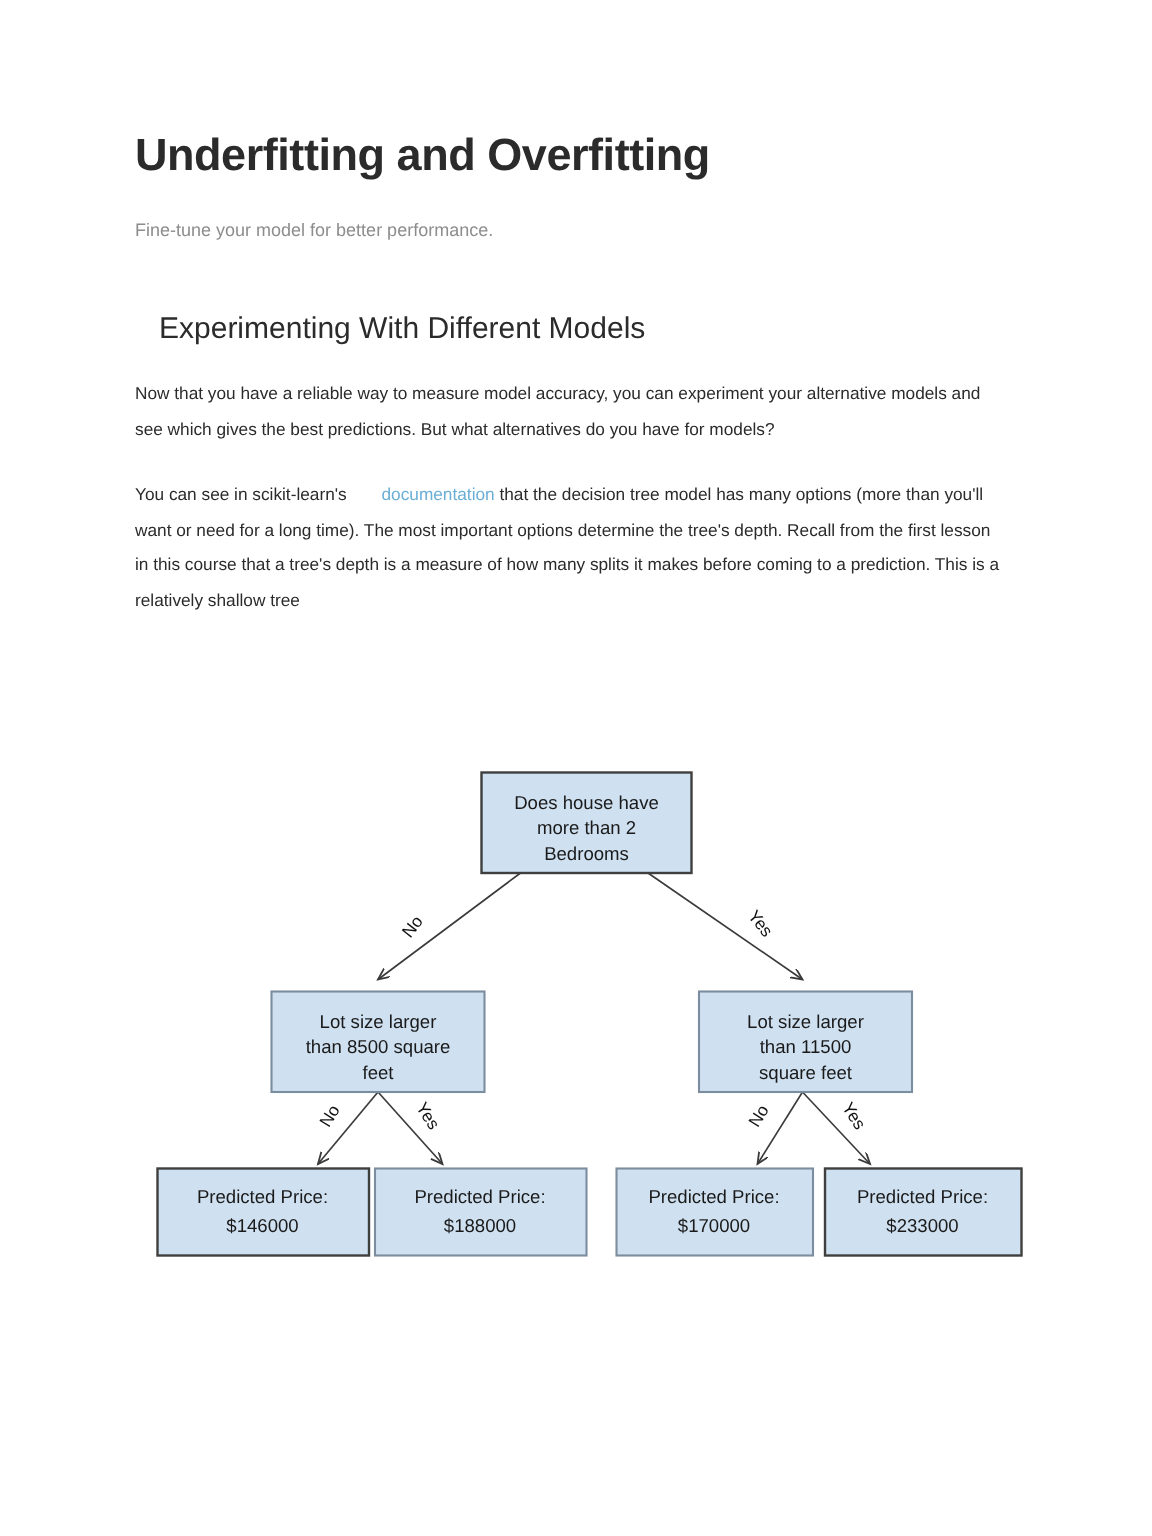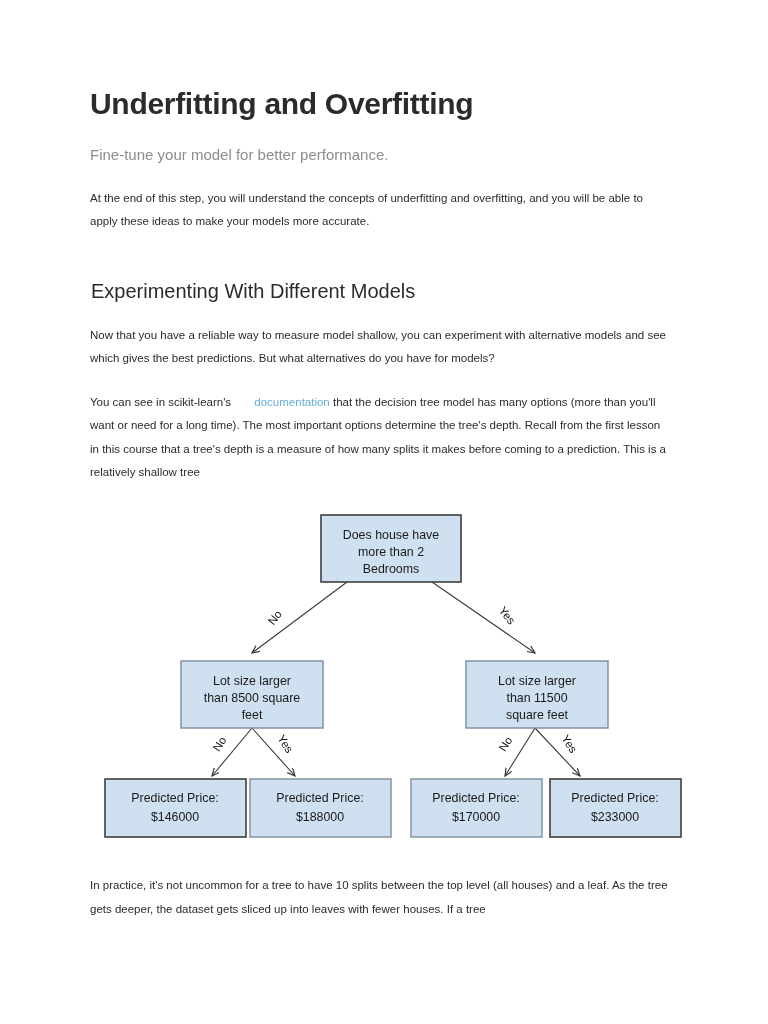--- a/index.html
+++ b/index.html
@@ -33,39 +33,39 @@
     font-size: 30px;
     font-weight: bold;
     letter-spacing: -0.3px;
     color: #2b2b2b;
     margin: 0;
     padding-top: 86px;
     line-height: 1.2;
   }
 
   .subtitle {
-    font-size: 15px;
+    font-size: 12px;
     color: #8d8d8d;
     margin-top: 22px;
     line-height: 1.5;
   }
 
   p.body-text {
     font-size: 11.5px;
     color: #2b2b2b;
     line-height: 2.05;
     margin: 20px 0 0 0;
     text-align: left;
   }
 
   h2.section-title {
     font-size: 20px;
     font-weight: normal;
     color: #2b2b2b;
-    margin: 44px 0 0 1px;
+    margin: 44px 0 0 16px;
     line-height: 1.3;
   }
 
   a.doc-link {
     color: #6aaed6;
     text-decoration: none;
     margin-left: 20px;
   }
 
   
@@ -110,25 +110,24 @@
 <body>
 
 <div class="page">
 
   <div class="content">
 
     <h1 class="doc-title">Underfitting and Overfitting</h1>
 
     <div class="subtitle">Fine-tune your model for better performance.</div>
 
-    <p class="body-text">At the end of this step, you will understand the concepts of underfitting and overfitting, and you will be able to apply these ideas to make your models more accurate.</p>
 
     <h2 class="section-title">Experimenting With Different Models</h2>
 
-    <p class="body-text">Now that you have a reliable way to measure model shallow, you can experiment with alternative models and see which gives the best predictions. But what alternatives do you have for models?</p>
+    <p class="body-text">Now that you have a reliable way to measure model accuracy, you can experiment your alternative models and see which gives the best predictions. But what alternatives do you have for models?</p>
 
     <p class="body-text"><span>You can see in scikit-learn's </span><a class="doc-link" href="#">documentation</a><span> that the decision tree model has many options (more than you'll want or need for a long time). The most important options determine the tree's depth. Recall from the first lesson in this course that a tree's depth is a measure of how many splits it makes before coming to a prediction. This is a relatively shallow tree</span></p>
 
   </div>
 
   <div class="figure">
     <svg width="614" height="362" viewBox="0 0 614 362" xmlns="http://www.w3.org/2000/svg">
       <defs>
         <marker id="arrowhead" markerWidth="9" markerHeight="9" refX="7" refY="3.2" orient="auto" markerUnits="strokeWidth">
           <path d="M0,0 L7,3.2 L0,6.4" fill="none" stroke="#3a3a3a" stroke-width="1.1"></path>
@@ -193,17 +192,14 @@
       </g>
 
       <g>
         <rect class="node-rect dark" x="458" y="281" width="131" height="58"></rect>
         <text class="node-text" x="523" y="301">Predicted Price:</text>
         <text class="node-text" x="523" y="320">$233000</text>
       </g>
     </svg>
   </div>
 
-  <div class="content" style="top:874px;">
-    <p class="body-text" style="margin:0;">In practice, it's not uncommon for a tree to have 10 splits between the top level (all houses) and a leaf. As the tree gets deeper, the dataset gets sliced up into leaves with fewer houses. If a tree</p>
-  </div>
 
 </div>
 
 </body></html>

